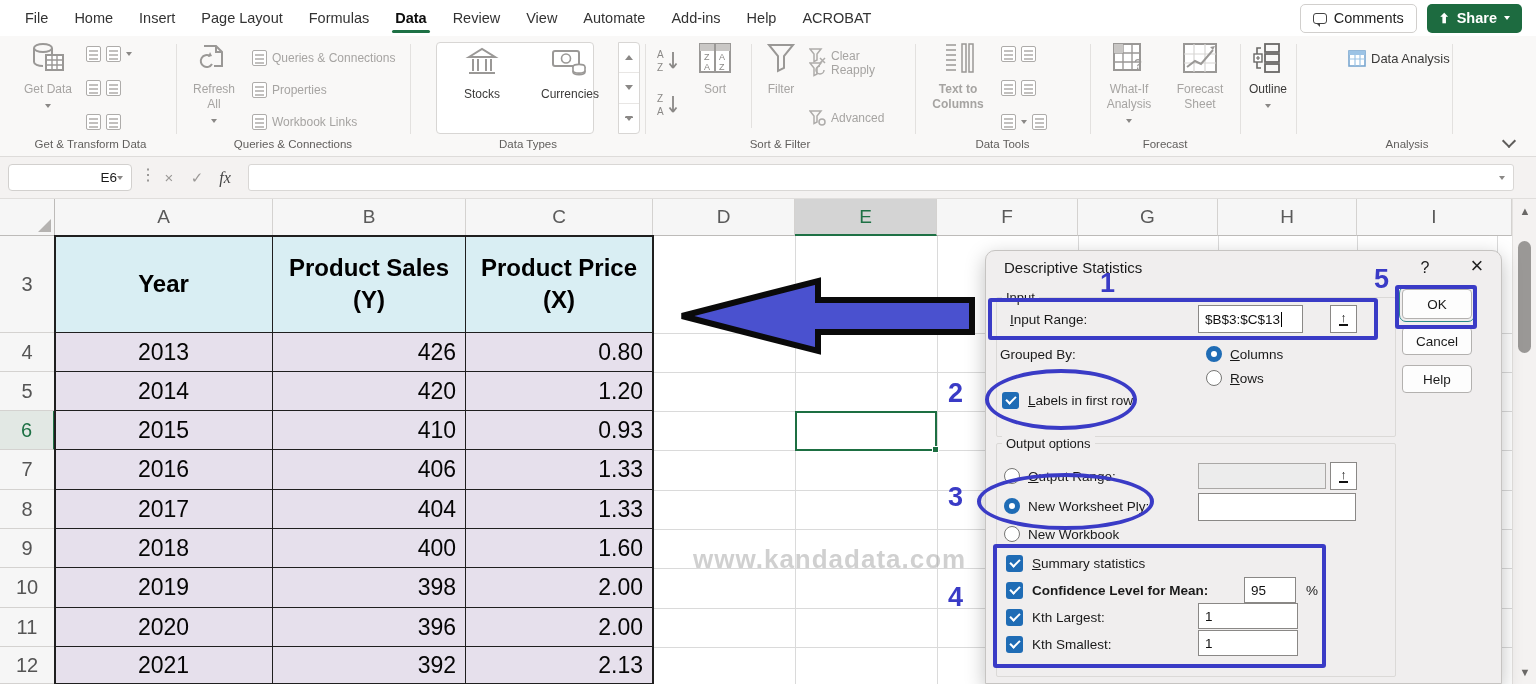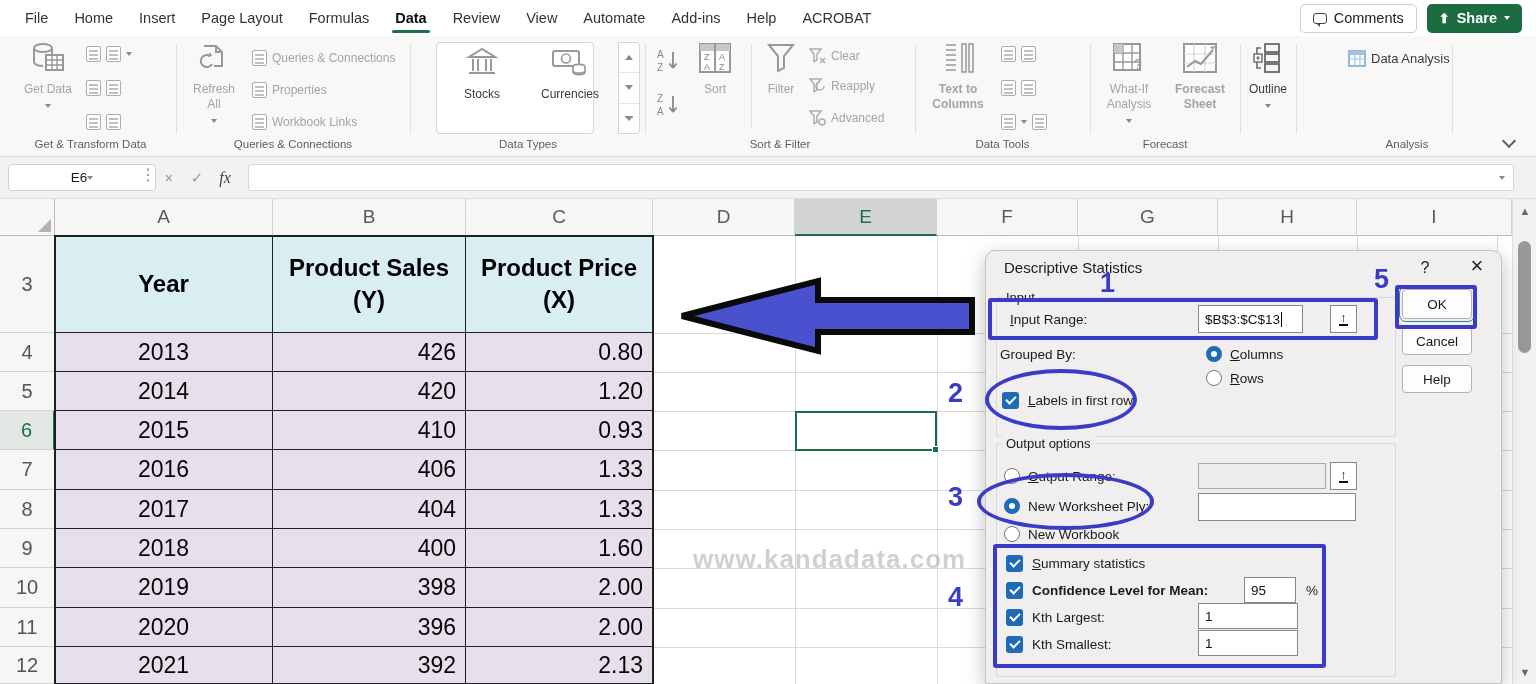--- a/index.html
+++ b/index.html
@@ -38,21 +38,21 @@
   .spincell { flex:1; display:flex; align-items:center; justify-content:center; border-bottom:1px solid #e8e6e4; }
   .spincell:last-child { border-bottom:none; }
   .tri-up { width:0; height:0; border-left:4px solid transparent; border-right:4px solid transparent; border-bottom:5px solid #8a8886; }
   .tri-dn { width:0; height:0; border-left:4px solid transparent; border-right:4px solid transparent; border-top:5px solid #8a8886; }
   .tri-dnl { position:relative; }
   .tri-dnl::before { content:""; position:absolute; left:-4px; top:-4px; width:8px; height:1.5px; background:#8a8886; }
   .collapse-chev { position:absolute; right:22px; bottom:10px; width:10px; height:10px; border-right:2px solid #5f5d5b; border-bottom:2px solid #5f5d5b; transform:rotate(45deg); }
 
   
   .fbar { position:absolute; left:0; top:157px; width:1536px; height:42px; background:#f4f2f1; border-bottom:1px solid #e0dedc; }
-  .namebox { position:absolute; left:8px; top:7px; width:148px; height:27px; background:#fff; border:1px solid #d2d0ce; border-radius:4px; display:flex; align-items:center; justify-content:center; padding:0 8px; font-size:13.5px; color:#1a1a1a; }
+  .namebox { position:absolute; left:8px; top:7px; width:124px; height:27px; background:#fff; border:1px solid #d2d0ce; border-radius:4px; display:flex; align-items:center; justify-content:flex-end; padding:0 8px; font-size:13.5px; color:#1a1a1a; }
   .fdots { position:absolute; left:140px; top:8px; font-size:16px; color:#8a8886; letter-spacing:-1px; }
   .fbtn { position:absolute; top:7px; width:26px; height:27px; display:flex; align-items:center; justify-content:center; color:#9a9896; font-size:15px; }
   .fxb { font-style:italic; font-family:"Liberation Serif", serif; font-size:16px; color:#444; }
   .finput { position:absolute; left:248px; top:7px; width:1266px; height:27px; background:#fff; border:1px solid #d9d7d5; border-radius:3px; display:flex; align-items:center; justify-content:flex-end; padding-right:8px; }
 
   
   .sheet { position:absolute; left:0; top:199px; width:1536px; height:485px; background:#fff; }
   .corner { position:absolute; left:0; top:0; width:55px; height:37px; background:#f6f6f6; border-right:1px solid #bdbbb9; border-bottom:1px solid #bdbbb9; }
   .corner i { position:absolute; right:3px; bottom:3px; width:0; height:0; border-left:13px solid transparent; border-bottom:13px solid #b5b3b1; }
   .chead { position:absolute; top:0; height:37px; background:#f6f6f6; border-right:1px solid #d4d2d0; border-bottom:1px solid #bdbbb9; display:flex; align-items:center; justify-content:center; font-size:19px; color:#5a5a5a; }
@@ -261,21 +261,21 @@
         </svg>
         <div>Filter</div>
       </div>
       <div class="smallrow" style="left:162px; top:8px;">
         <svg width="17" height="16" viewBox="0 0 17 16">
             <path d="M1 1 h11 l-4 5 v6 l-3 1.6 V6 z" fill="none" stroke="#aeacaa" stroke-width="1.5"></path>
             <path d="M11 10 l5 5 M16 10 l-5 5" stroke="#aeacaa" stroke-width="1.5"></path>
           </svg>
         <span>Clear</span>
       </div>
-      <div class="smallrow" style="left:162px; top:38px;">
+      <div class="smallrow" style="left:162px; top:22px;">
         <svg width="17" height="16" viewBox="0 0 17 16">
             <path d="M1 1 h11 l-4 5 v6 l-3 1.6 V6 z" fill="none" stroke="#aeacaa" stroke-width="1.5"></path>
             <path d="M15 8 a4 4 0 1 1 -4 -4" fill="none" stroke="#aeacaa" stroke-width="1.5"></path>
           </svg>
         <span>Reapply</span>
       </div>
       <div class="smallrow" style="left:162px; top:70px;">
         <svg width="17" height="16" viewBox="0 0 17 16">
             <path d="M1 1 h11 l-4 5 v6 l-3 1.6 V6 z" fill="none" stroke="#aeacaa" stroke-width="1.5"></path>
             <circle cx="13" cy="12" r="3" fill="none" stroke="#aeacaa" stroke-width="1.5"></circle>
@@ -316,21 +316,21 @@
       <div class="bigbtn" style="left:4px; width:66px;">
         <svg class="bicon" width="34" height="32" viewBox="0 0 34 32">
           <rect x="2" y="2" width="26" height="26" fill="#fff" stroke="#9a9896" stroke-width="2"></rect>
           <path d="M2 11 h26 M2 20 h26 M11 2 v26 M20 2 v26" stroke="#9a9896" stroke-width="1.4"></path>
           <rect x="2" y="2" width="9" height="9" fill="#c9c7c5"></rect>
           <text x="22" y="27" font-size="14" fill="#9a9896" font-family="Liberation Sans">?</text>
         </svg>
         <div>What-If Analysis</div>
         <span class="chev"></span>
       </div>
-      <div class="bigbtn" style="left:76px; width:64px;font-weight:bold;">
+      <div class="bigbtn" style="left:76px; width:64px;">
         <svg class="bicon" width="36" height="32" viewBox="0 0 36 32">
           <rect x="2" y="2" width="32" height="28" fill="#fff" stroke="#9a9896" stroke-width="2"></rect>
           <path d="M2 12 h32 M2 21 h32 M12 2 v28 M23 2 v28" stroke="#d8d6d4" stroke-width="1.2"></path>
           <path d="M5 25 l8 -6 6 3 12 -14" fill="none" stroke="#9a9896" stroke-width="2"></path>
           <path d="M31 8 l2 -4 -5 1 z" fill="#9a9896"></path>
         </svg>
         <div>Forecast Sheet</div>
       </div>
       <div class="gname">Forecast</div>
     </div>

